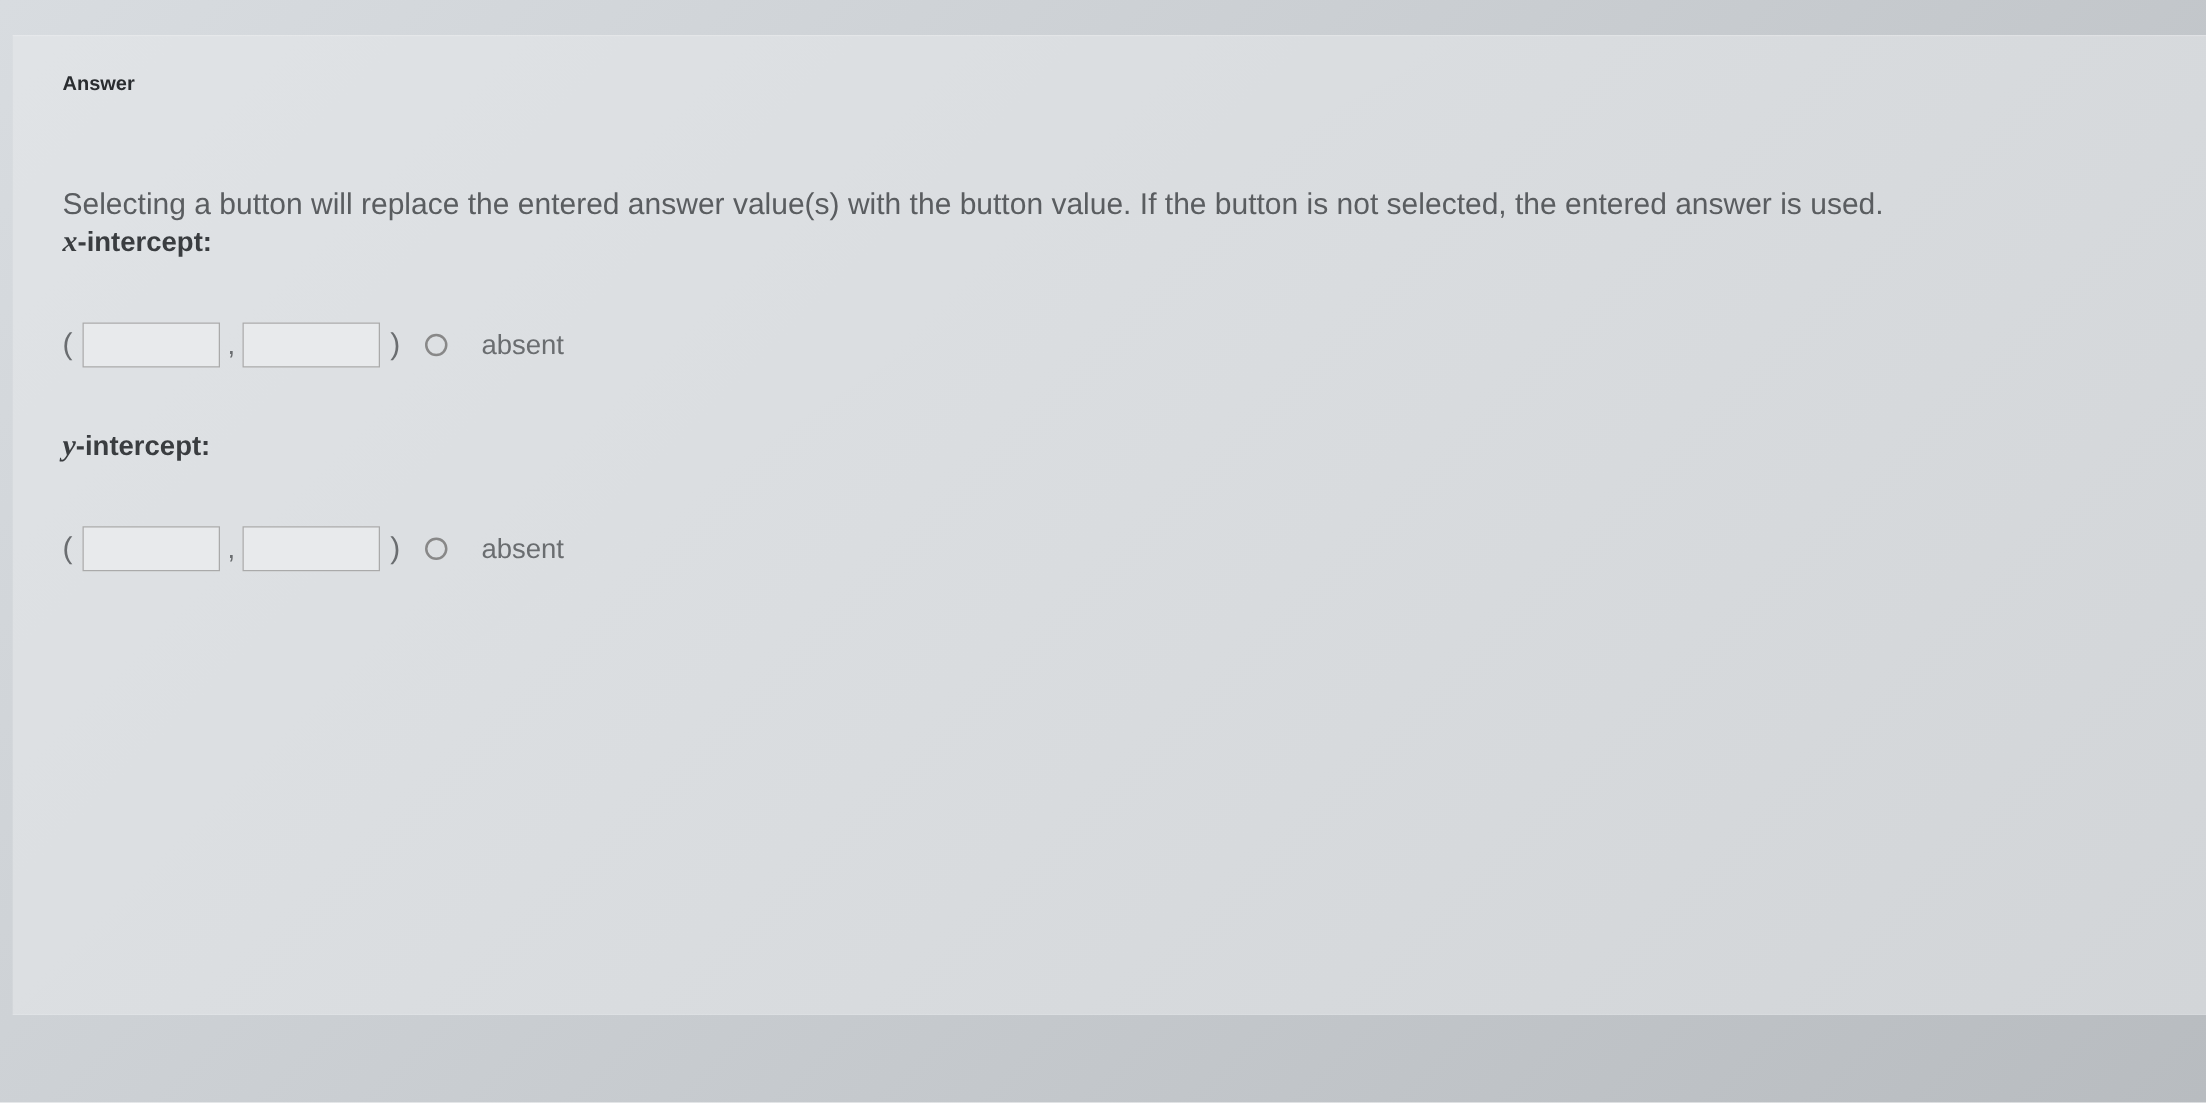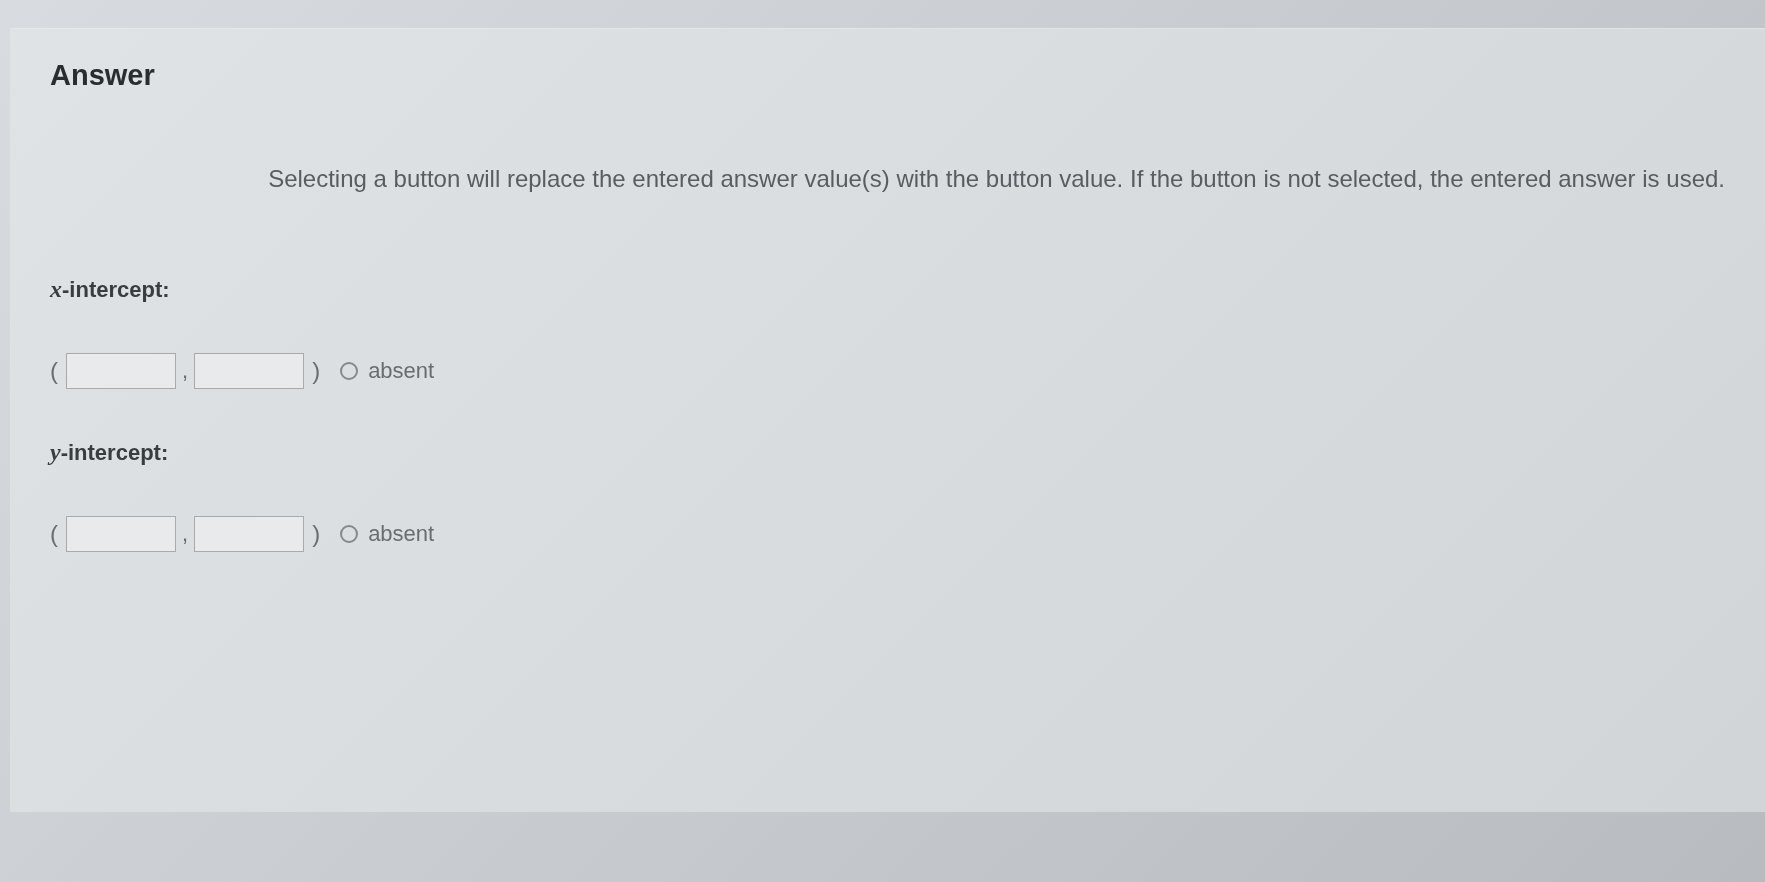--- a/index.html
+++ b/index.html
@@ -19,31 +19,29 @@
       position: absolute;
       top: 28px;
       left: 10px;
       right: 0;
       bottom: 70px;
       background: linear-gradient(135deg, #e0e3e6 0%, #d2d5d8 100%);
       border-top: 1px solid rgba(255,255,255,0.3);
       padding: 30px 40px;
     }
     .section-title {
-      font-size: 29px;
+      font-size: 16px;
       font-weight: 700;
       color: #2a2d30;
       margin-bottom: 70px;
     }
     .instruction {
       font-size: 24px;
       color: #5a5d60;
-      margin-bottom: 80px;
       line-height: 1.4;
-      text-align: right;
     }
     .intercept-block {
       margin-bottom: 50px;
     }
     .intercept-label {
       font-size: 22px;
       font-weight: 700;
       color: #3a3d40;
       margin-bottom: 50px;
       display: inline-block;
@@ -73,21 +71,21 @@
       padding: 4px 6px;
       color: #333;
     }
     .comma {
       color: #6a6d70;
       margin: 0 -2px;
     }
     .radio-wrap {
       display: flex;
       align-items: center;
-      gap: 10px;
+      gap: 27px;
       margin-left: 12px;
     }
     .radio-circle {
       width: 18px;
       height: 18px;
       border: 2px solid #888;
       border-radius: 50%;
       background: transparent;
       cursor: pointer;
       flex-shrink: 0;

